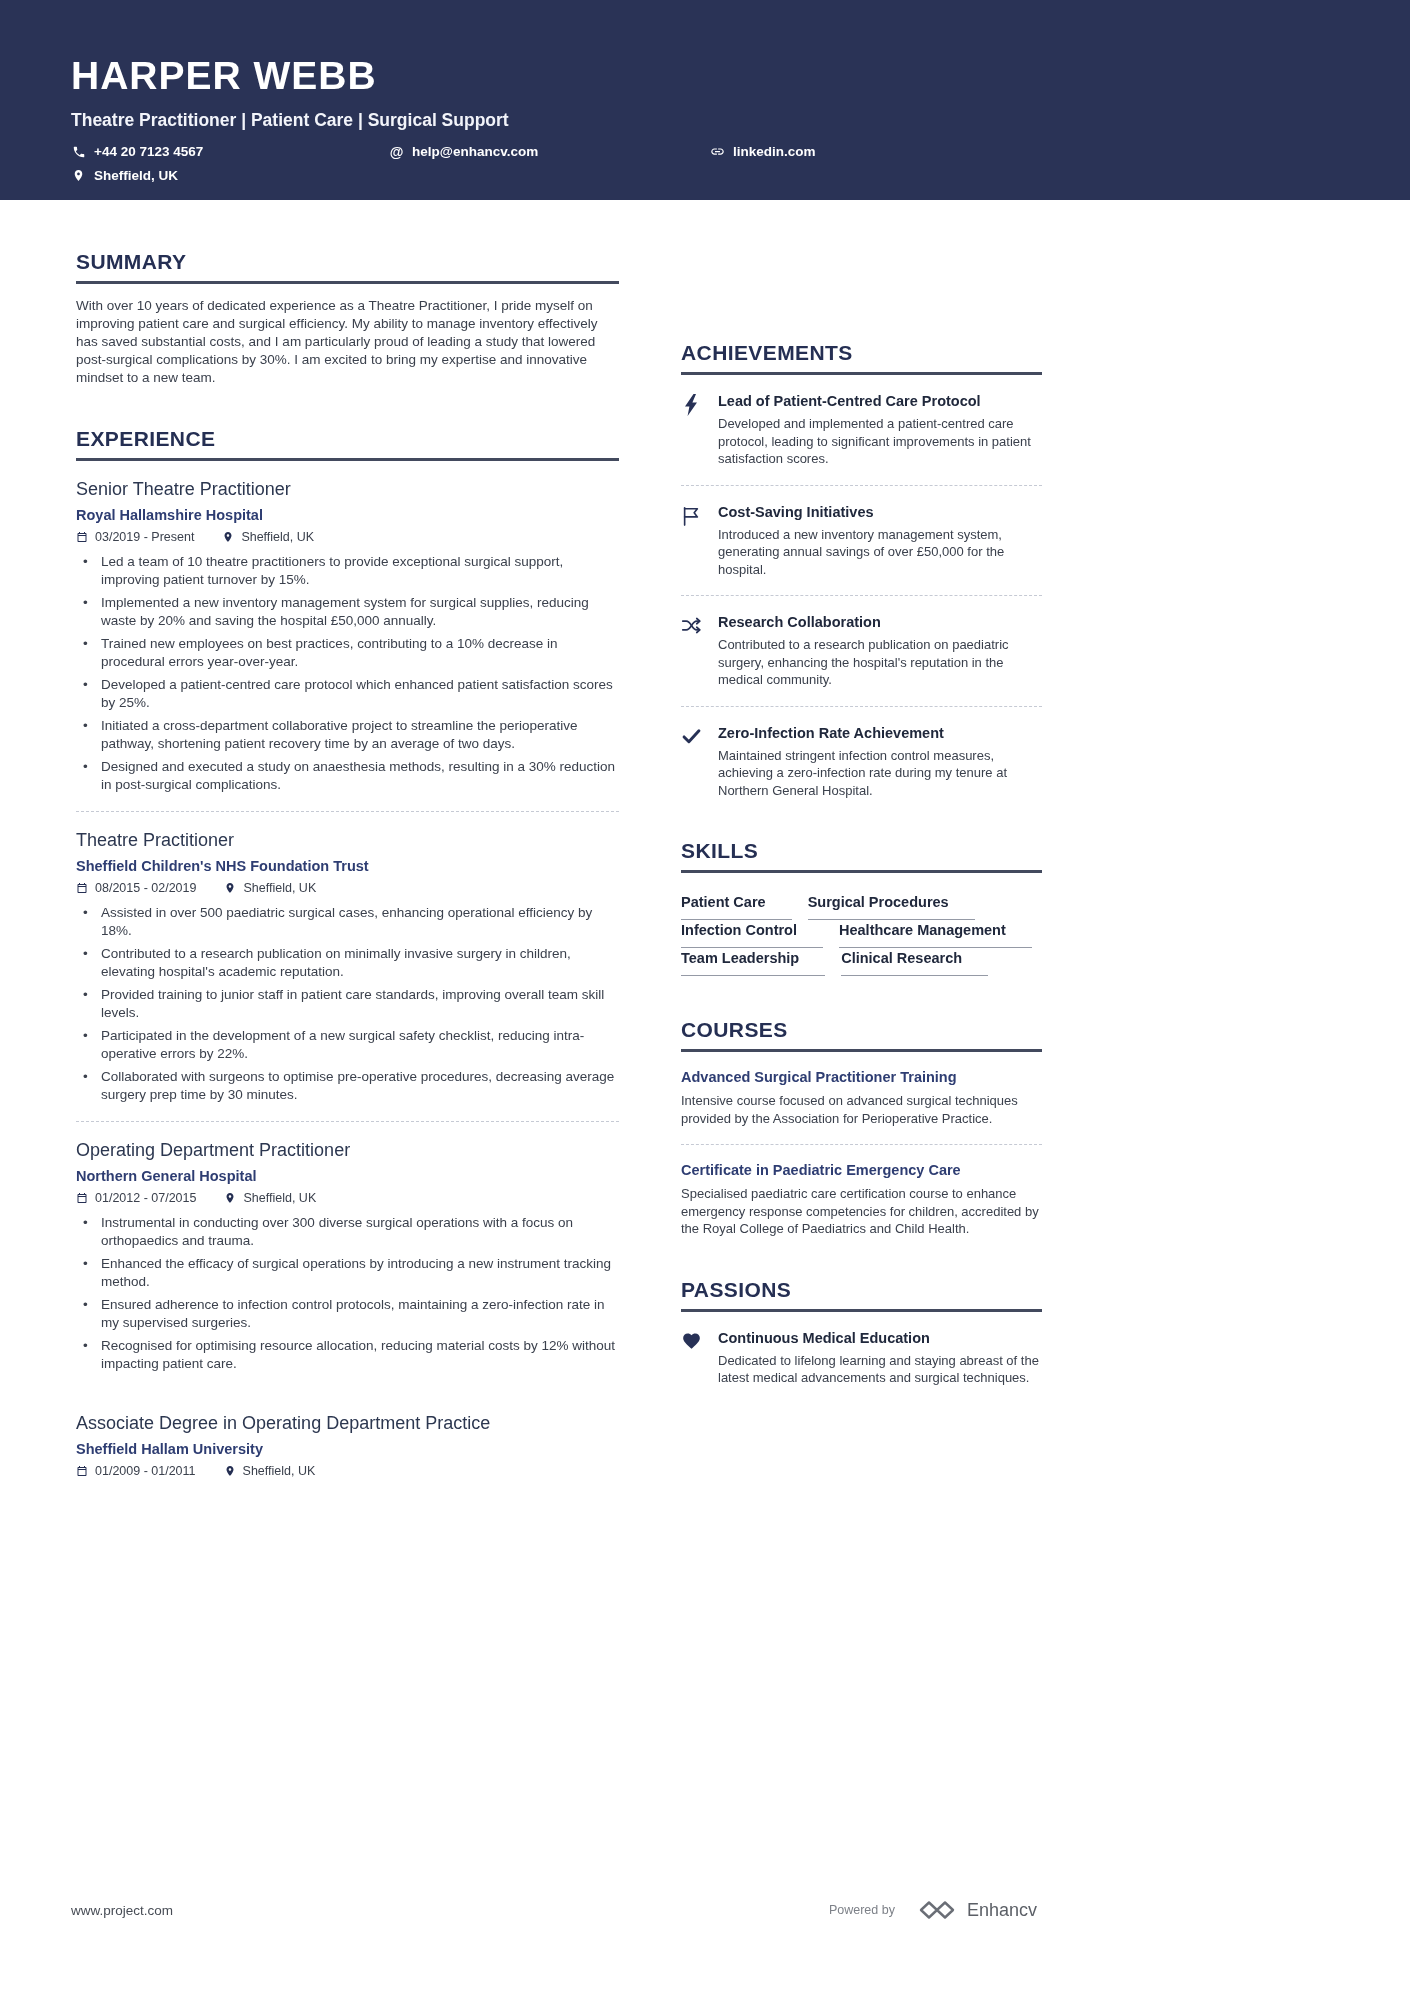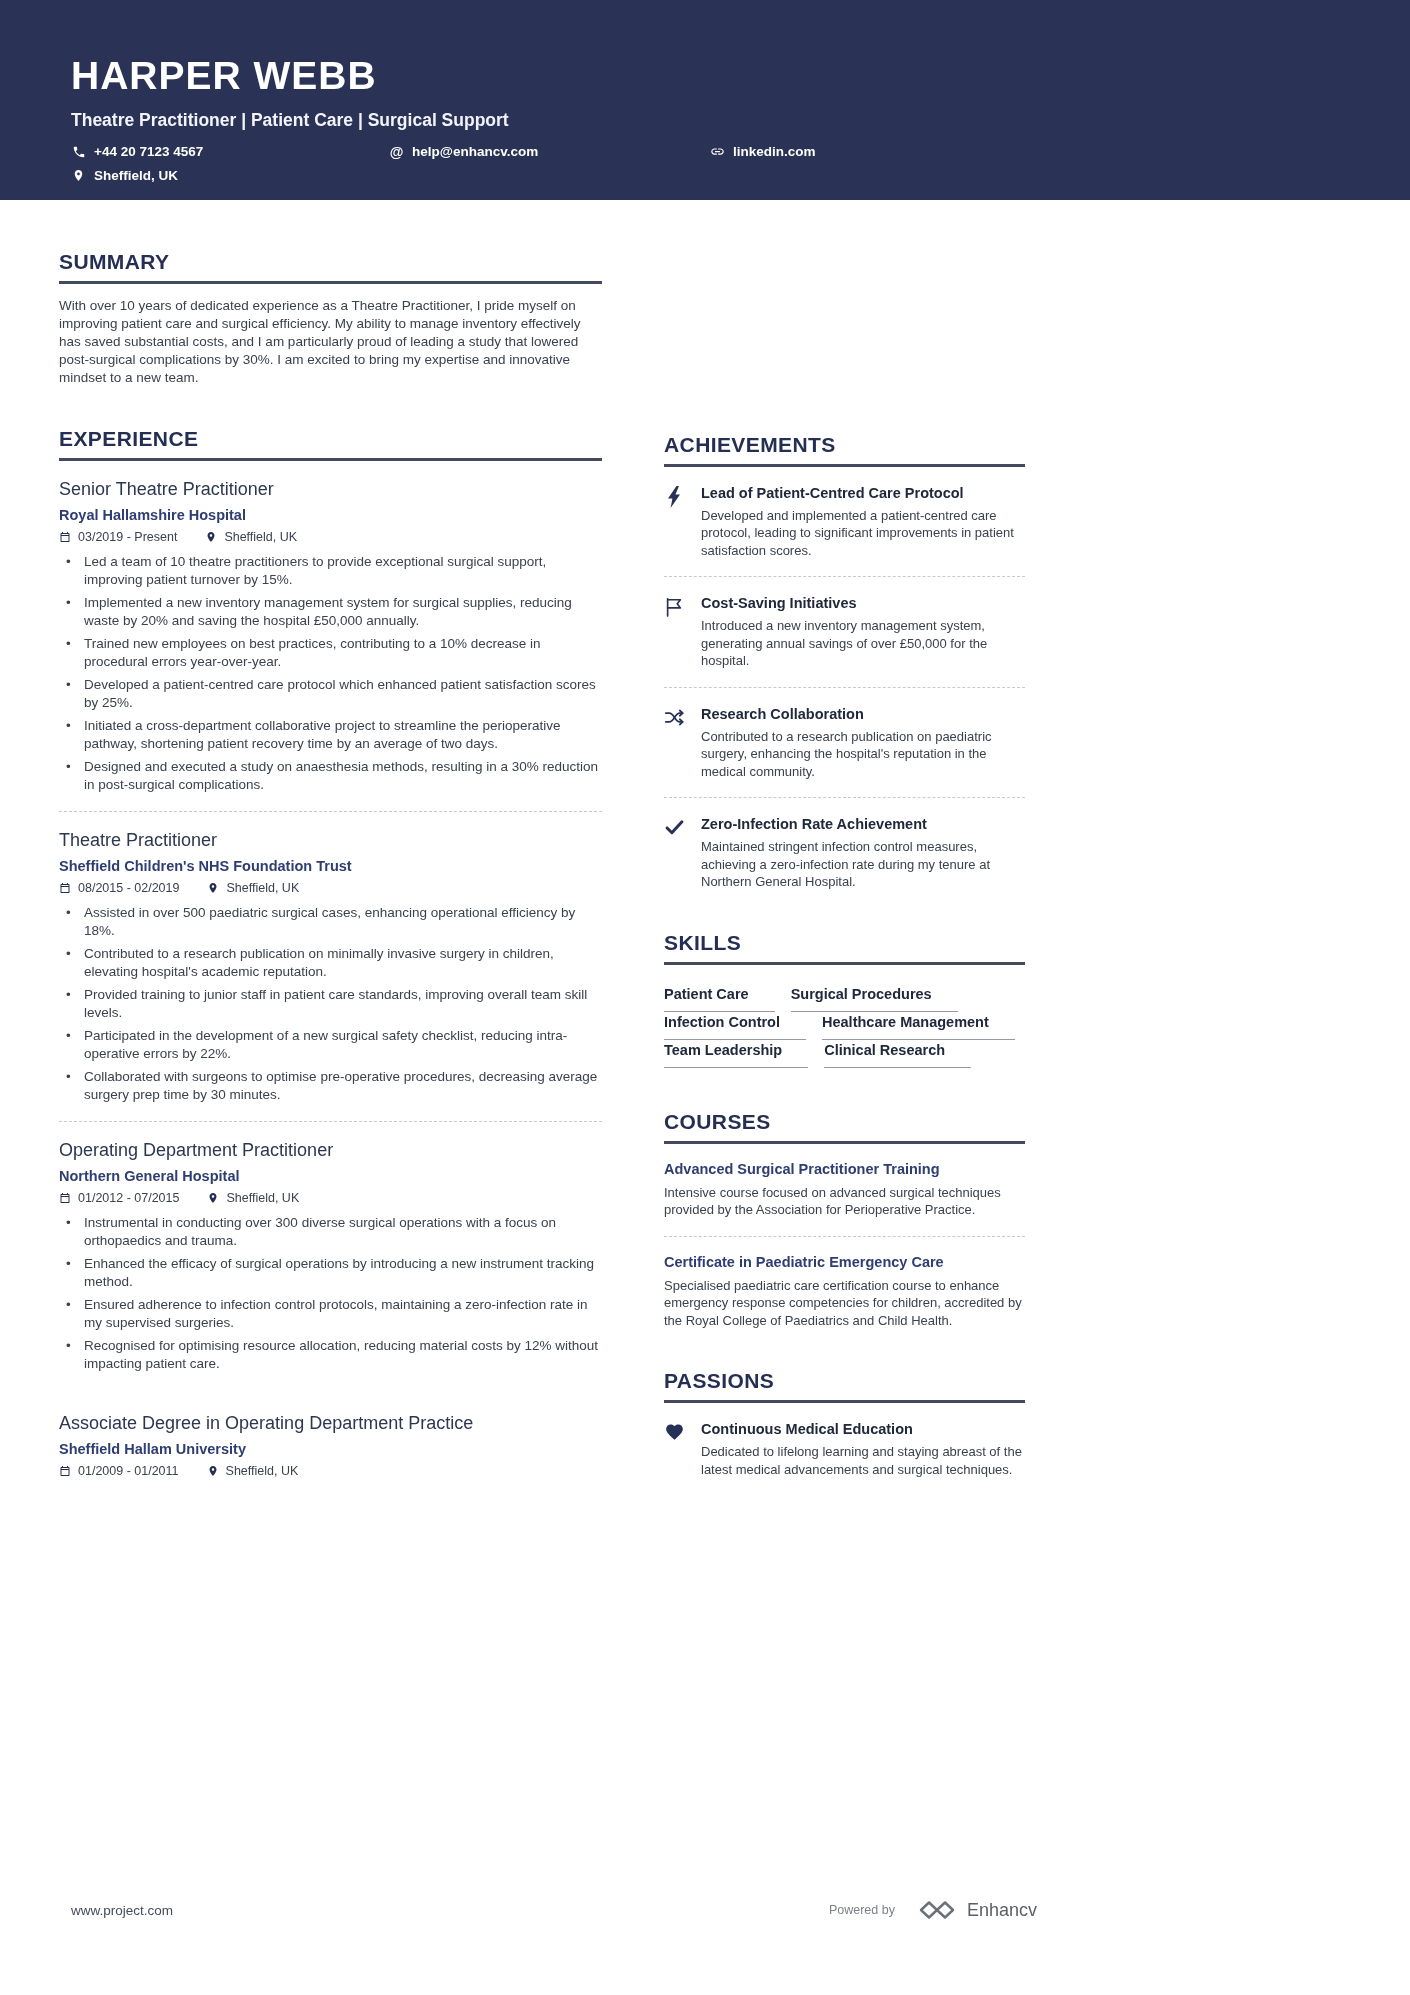--- a/index.html
+++ b/index.html
@@ -47,22 +47,22 @@
   }
   .contact-item.w1 { width: 318px; }
   .contact-item.w2 { width: 321px; }
   .hicon { display: inline-flex; align-items: center; justify-content: center; width: 15px; height: 15px; color: #ffffff; }
   .hicon svg { display: block; }
   .at-glyph { font-size: 14px; font-weight: bold; line-height: 1; }
 
   
   .main {
     display: flex;
-    align-items: flex-end;
-    padding-left: 59px;
+    align-items: center;
+    padding-left: 76px;
     margin-top: 50px;
   }
   .col-left { width: 543px; }
   .col-right { width: 361px; margin-left: 62px; }
 
   .section { margin-top: 40px; }
   .section.first { margin-top: 0; }
   .section-heading {
     font-size: 21px;
     font-weight: bold;

